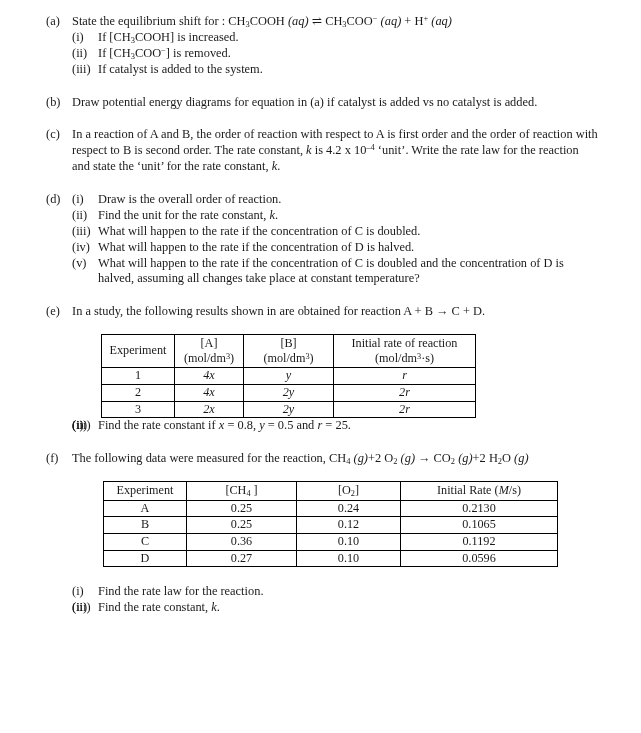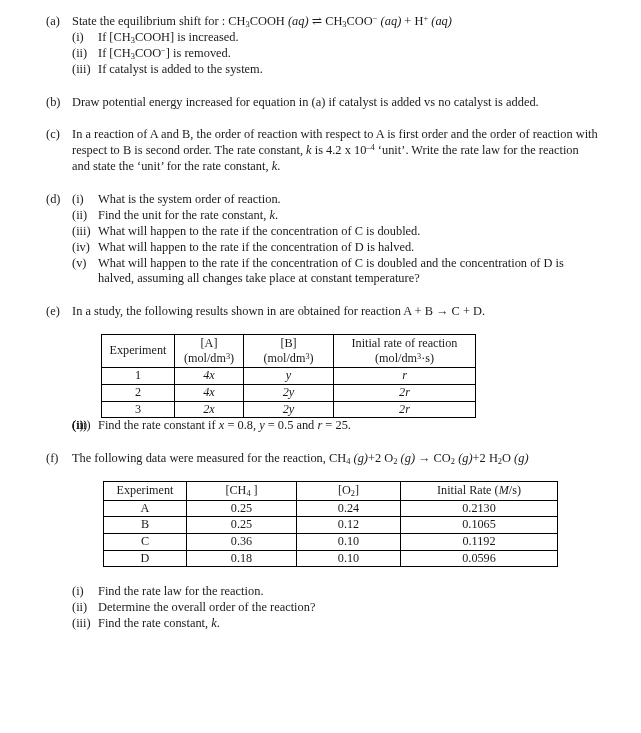--- a/index.html
+++ b/index.html
@@ -130,42 +130,42 @@
         </li>
       </ul>
     </div>
   </div>
 
   <div class="gap-lg"></div>
 
   <div class="qblock">
     <span class="qlabel">(b)</span>
     <div class="qbody">
-      <p>Draw potential energy increased for equation in (a) if catalyst is added vs no catalyst is added.</p>
+      <p>Draw potential energy diagrams for equation in (a) if catalyst is added vs no catalyst is added.</p>
     </div>
   </div>
 
   <div class="gap-lg"></div>
 
   <div class="qblock">
     <span class="qlabel">(c)</span>
     <div class="qbody">
       <p><span>In a reaction of A and B, the order of reaction with respect to A is first order and the order of reaction with respect to B is second order. The rate constant, </span><i>k</i><span> is 4.2 x 10</span><sup>–4</sup><span> ‘unit’. Write the rate law for the reaction and state the ‘unit’ for the rate constant, </span><i>k</i><span>.</span></p>
     </div>
   </div>
 
   <div class="gap-lg"></div>
 
   <div class="qblock">
     <span class="qlabel">(d)</span>
     <div class="qbody">
       <ul class="subs">
         <li>
           <span class="rn">(i)</span>
-          <span>What is the system order of reaction.</span>
+          <span>Draw is the overall order of reaction.</span>
         </li>
         <li>
           <span class="rn">(ii)</span>
           <span>Find the unit for the rate constant, <i>k</i>.</span>
         </li>
         <li>
           <span class="rn">(iii)</span>
           <span>What will happen to the rate if the concentration of C is doubled.</span>
         </li>
         <li>
@@ -286,39 +286,38 @@
           <td>0.1065</td>
         </tr>
         <tr>
           <td>C</td>
           <td>0.36</td>
           <td>0.10</td>
           <td>0.1192</td>
         </tr>
         <tr>
           <td>D</td>
-          <td>0.18</td>
+          <td>0.27</td>
           <td>0.10</td>
           <td>0.0596</td>
         </tr>
       </tbody>
     </table>
   </div>
 
   <div class="gap-lg"></div>
 
   <div class="qblock" style="padding-left:72px;">
     <ul class="subs">
       <li>
         <span class="rn">(i)</span>
         <span>Find the rate law for the reaction.</span>
       </li>
       <li>
         <span class="rn">(ii)</span>
-        <span>Determine the overall order of the reaction?</span>
       </li>
       <li>
         <span class="rn">(iii)</span>
         <span>Find the rate constant, <i>k</i>.</span>
       </li>
     </ul>
   </div>
 
 </div>
 

